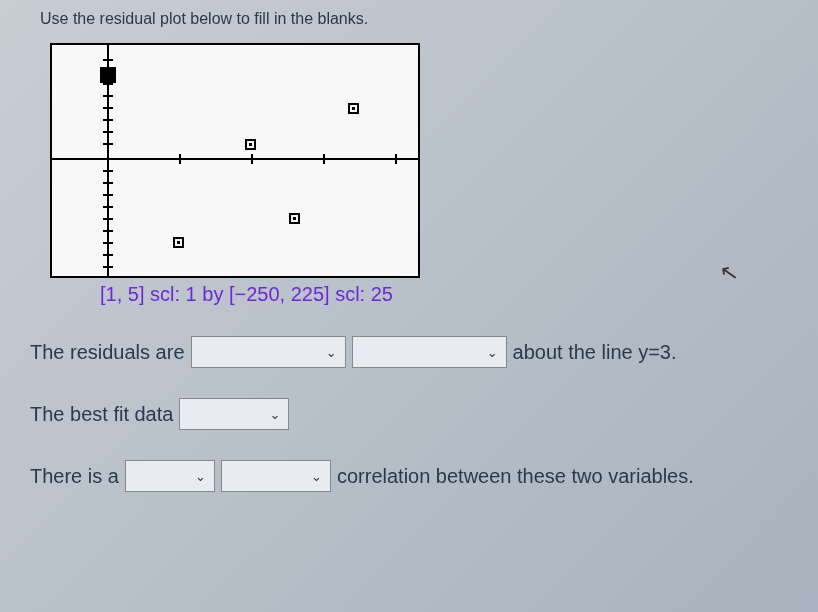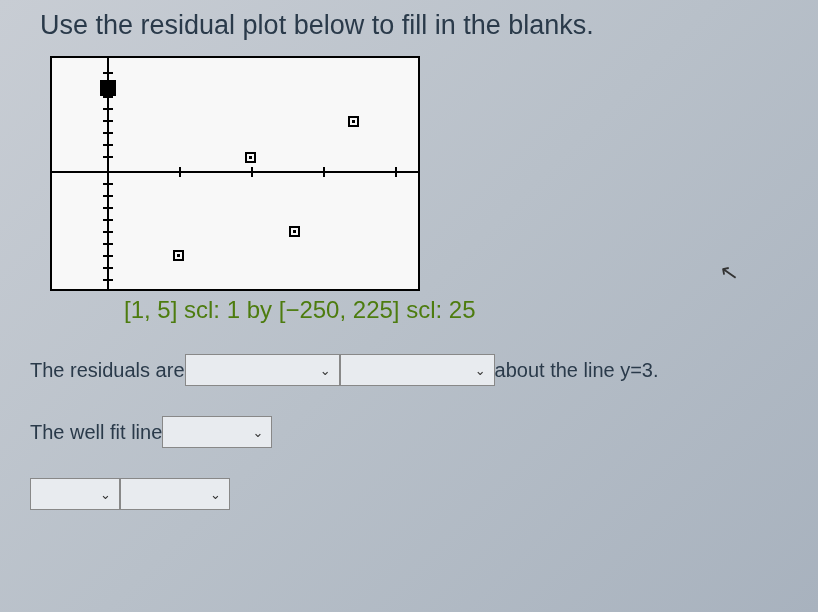--- a/index.html
+++ b/index.html
@@ -11,21 +11,21 @@
       width: 818px;
       height: 612px;
       background: linear-gradient(135deg, #c8cdd4 0%, #b8c0c9 50%, #a8b2be 100%);
       font-family: Arial, sans-serif;
       color: #1a2a3a;
       padding: 10px 30px;
       position: relative;
       overflow: hidden;
     }
     .instruction {
-      font-size: 27px;
+      font-size: 16px;
       color: #2a3a4a;
       margin-bottom: 15px;
       margin-left: 10px;
     }
     .plot-container {
       margin-left: 20px;
       margin-bottom: 5px;
     }
     .plot-box {
       width: 370px;
@@ -81,32 +81,33 @@
     }
     .point-dot {
       position: absolute;
       width: 3px;
       height: 3px;
       background: #000;
       top: 2px;
       left: 2px;
     }
     .scale-label {
-      font-size: 24px;
-      color: #4d7c0f;
-      margin-left: 74px;
+      font-size: 20px;
+      color: #6d28d9;
+      margin-left: 50px;
       margin-top: 5px;
     }
     .sentence-row {
       display: flex;
       align-items: center;
       margin-top: 30px;
       font-size: 20px;
       color: #2a3a4a;
       flex-wrap: wrap;
+      gap: 6px;
     }
     .dropdown {
       display: inline-flex;
       align-items: center;
       justify-content: flex-end;
       border: 1px solid #888;
       background: #e8ebef;
       height: 32px;
       padding: 0 8px;
       font-size: 16px;
@@ -187,28 +188,30 @@
   <span class="dropdown wide">
     <span class="chevron">⌄</span>
   </span>
   <span class="dropdown wide">
     <span class="chevron">⌄</span>
   </span>
   <span>about the line y=3.</span>
 </div>
 
 <div class="sentence-row">
-  <span>The well fit line</span>
+  <span>The best fit data</span>
   <span class="dropdown med">
     <span class="chevron">⌄</span>
   </span>
 </div>
 
 <div class="sentence-row">
+  <span>There is a</span>
   <span class="dropdown">
     <span class="chevron">⌄</span>
   </span>
   <span class="dropdown med">
     <span class="chevron">⌄</span>
   </span>
+  <span>correlation between these two variables.</span>
 </div>
 
 <div class="cursor">↖</div>
 
 </body></html>

